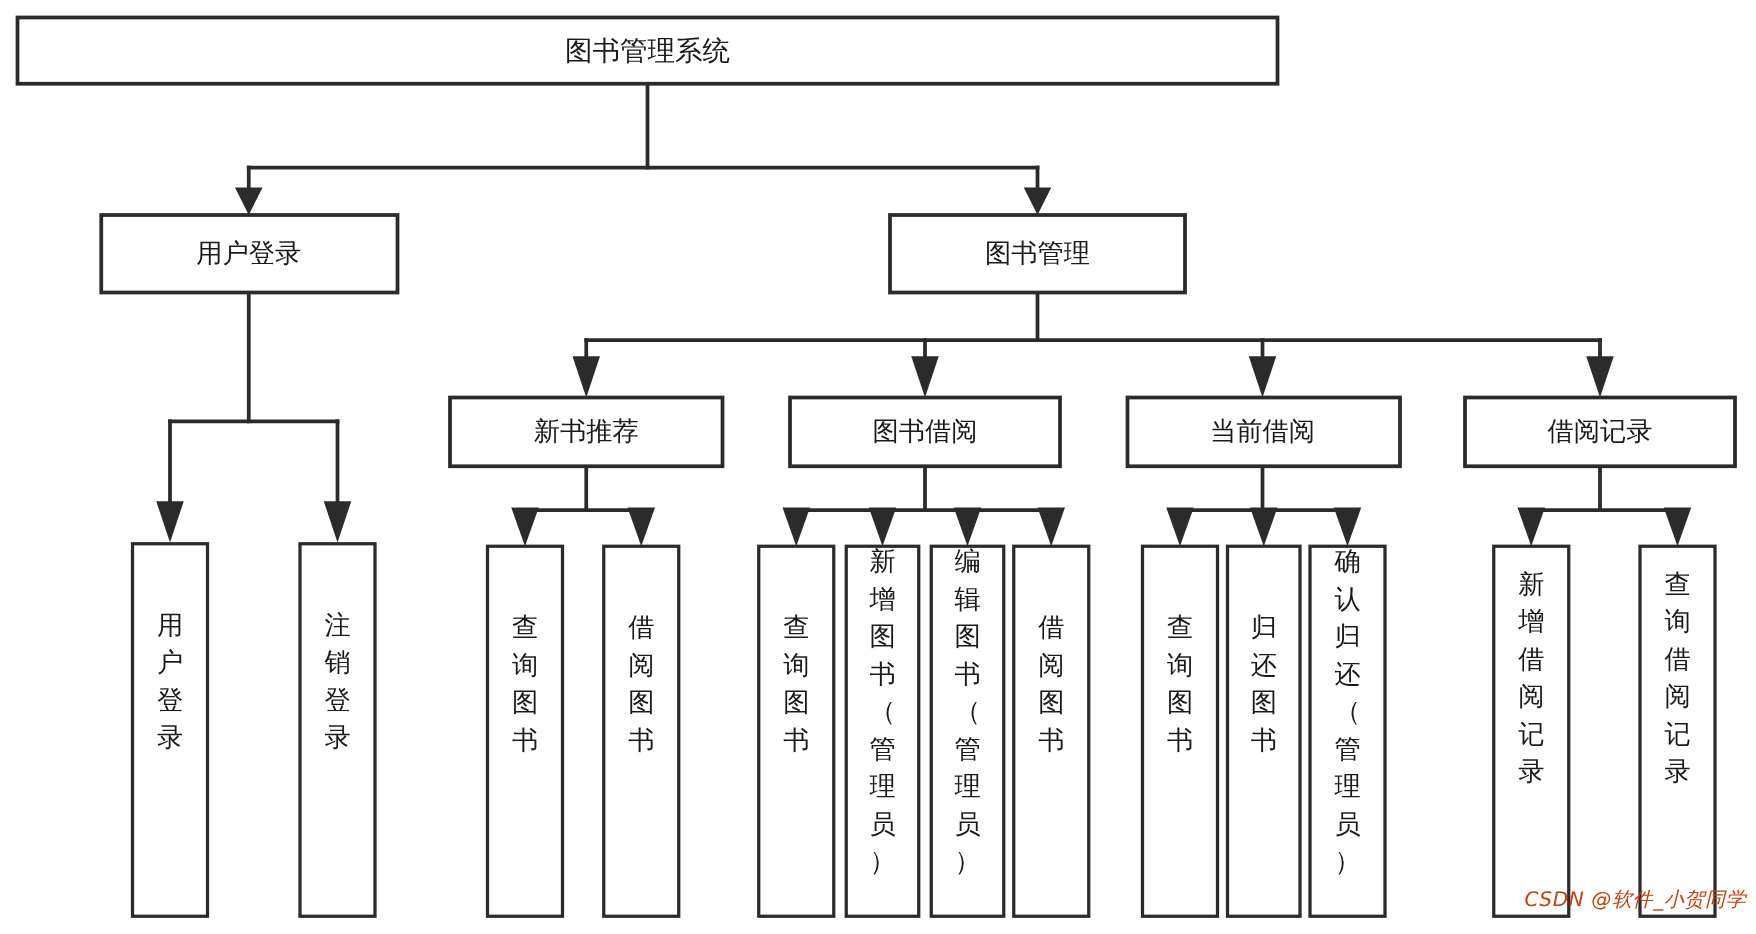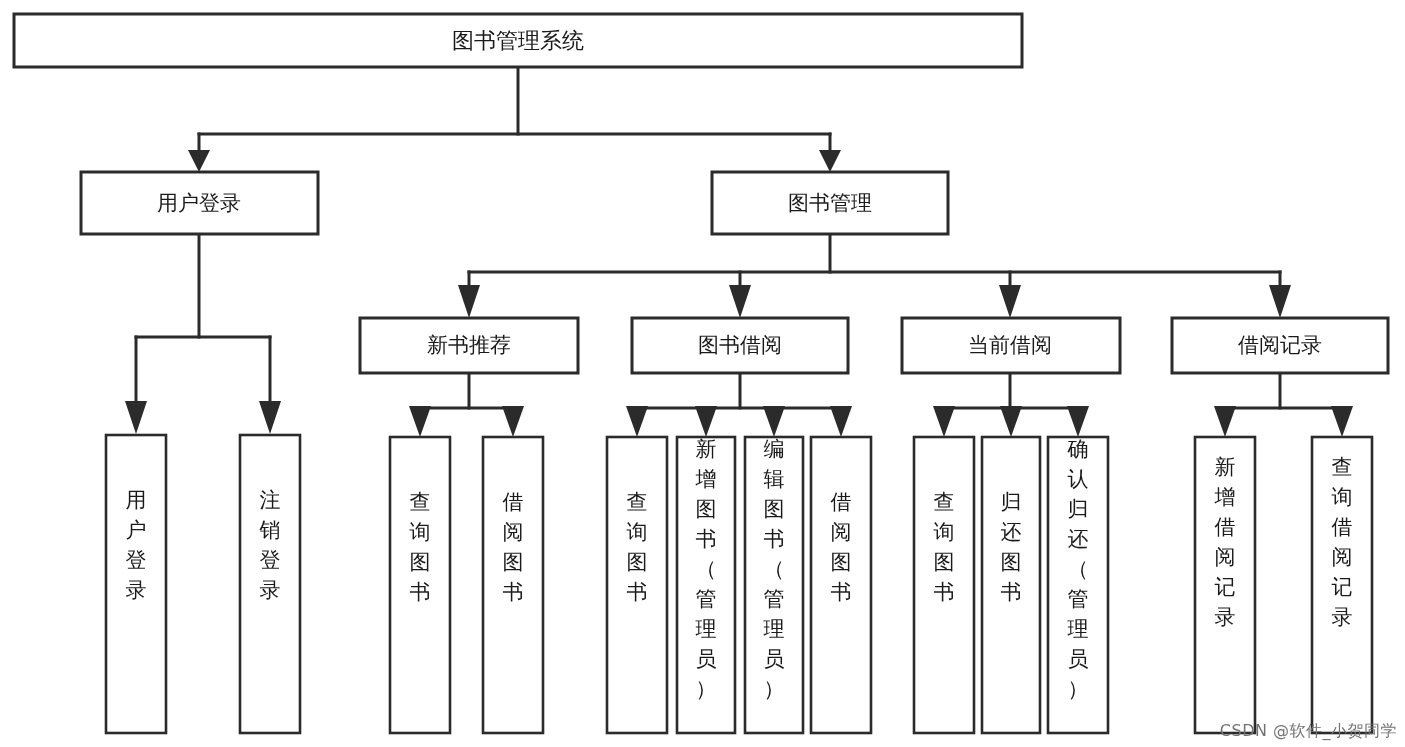--- a/index.html
+++ b/index.html
@@ -60,27 +60,28 @@
   }
   .leaf-label {
     fill: #1a1a1a;
     font-family: "DejaVu Sans", "Liberation Sans", sans-serif;
     font-size: 21px;
     text-anchor: middle;
   }
   .watermark {
     position: absolute;
     right: 8px;
-    bottom: 5px;
-    color: #737373;
+    bottom: 16px;
+    color: #c2410c;
     font-size: 16px;
     font-family: "DejaVu Sans", "Liberation Sans", sans-serif;
     letter-spacing: 0.5px;
     white-space: nowrap;
     user-select: none;
+    font-style: italic;
   }
 </style>
 </head>
 <body>
 
 <div id="diagram-root">
 
   <svg id="tree-svg" viewBox="0 0 1405 747" xmlns="http://www.w3.org/2000/svg">
 
     <g>

